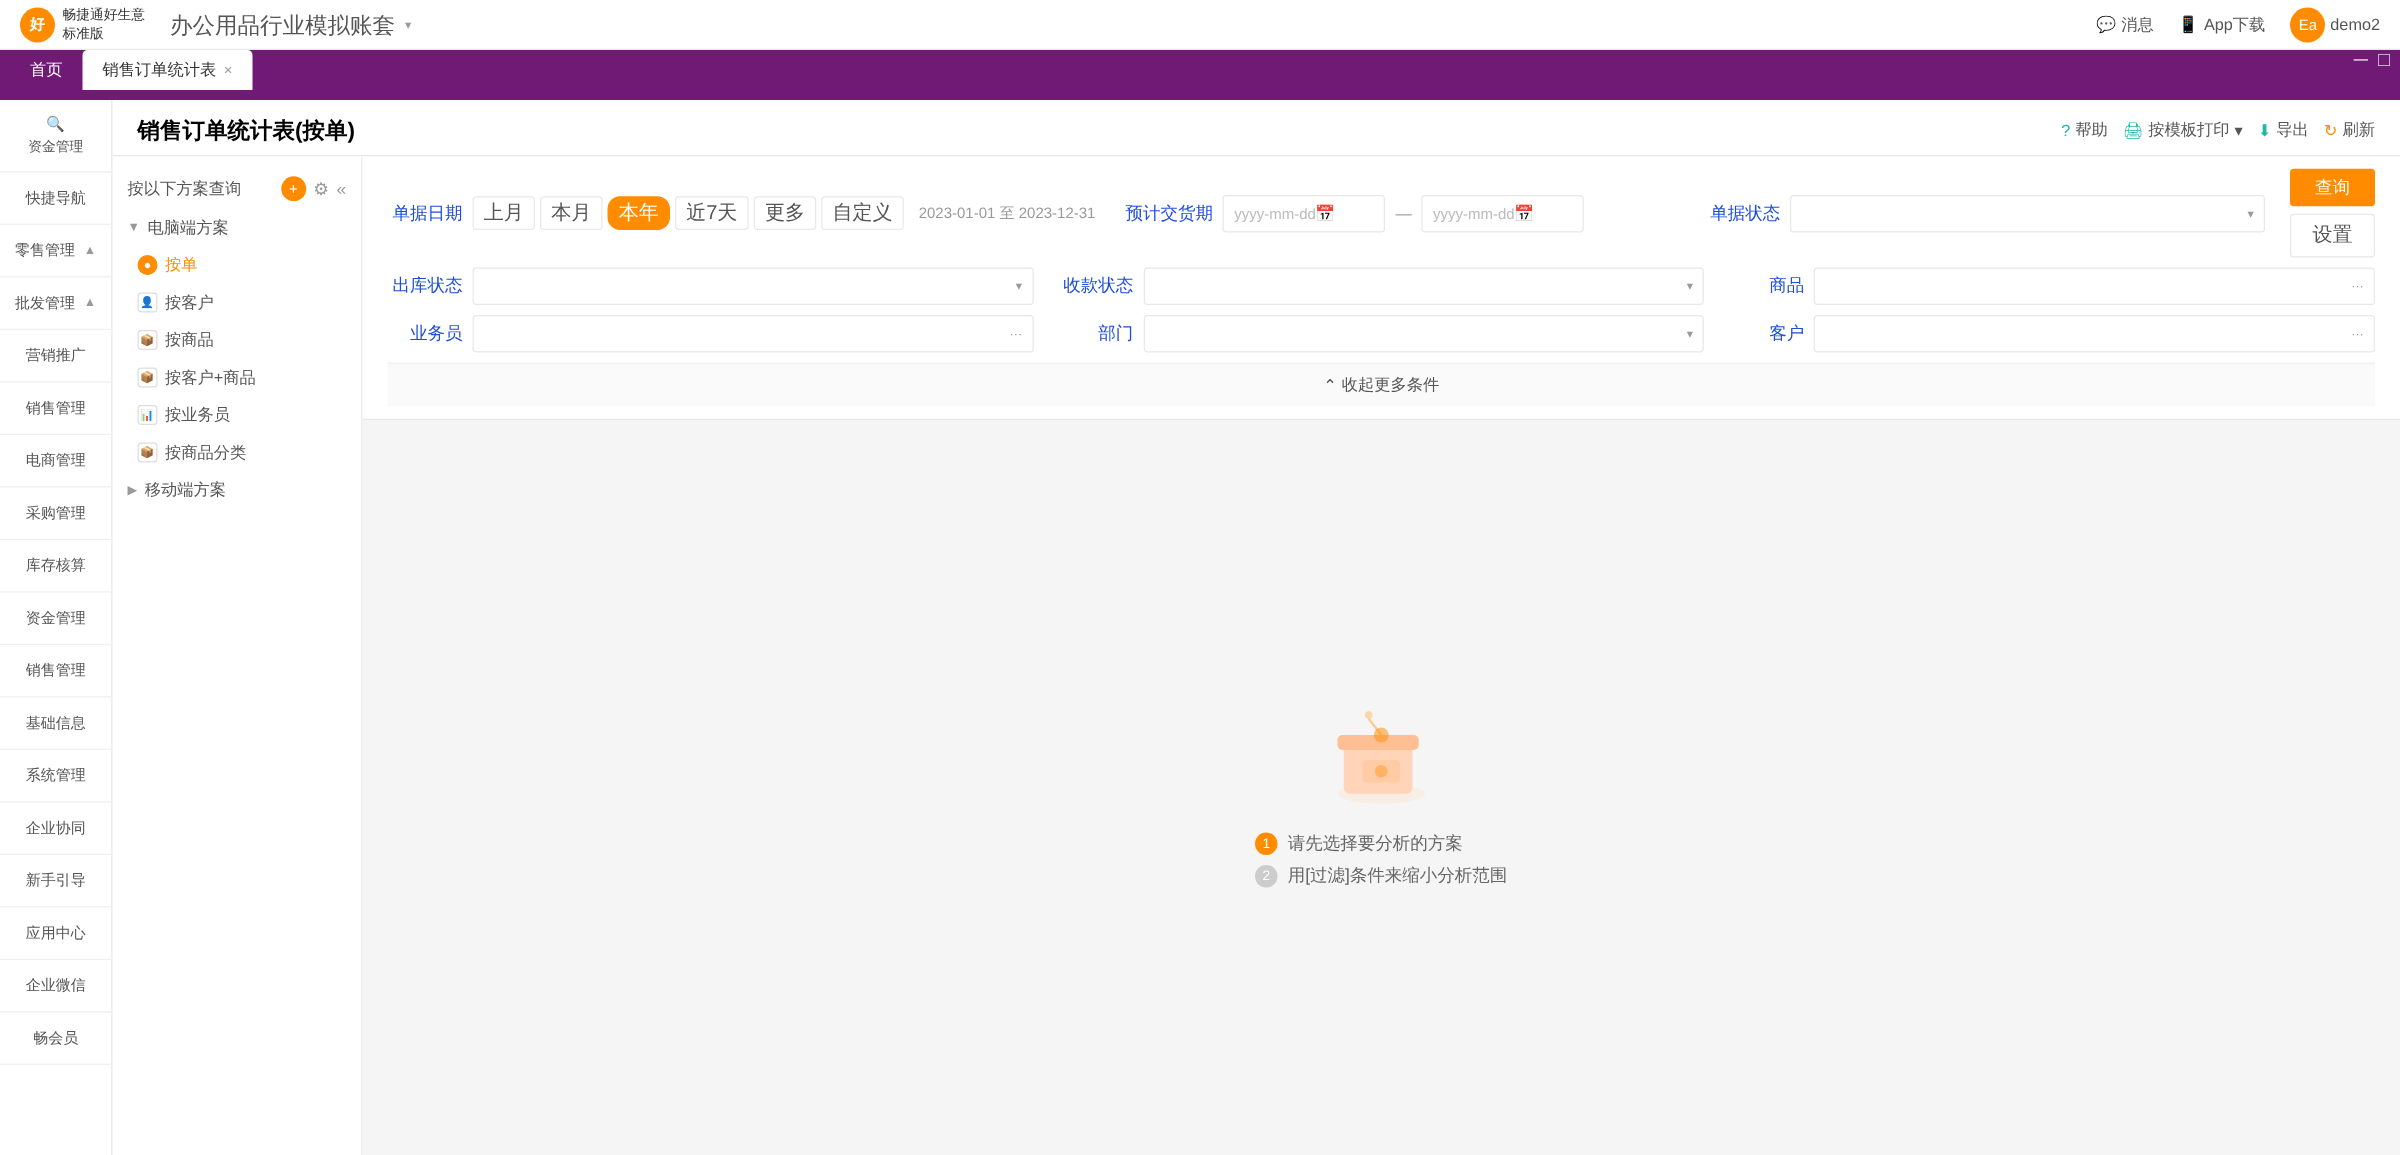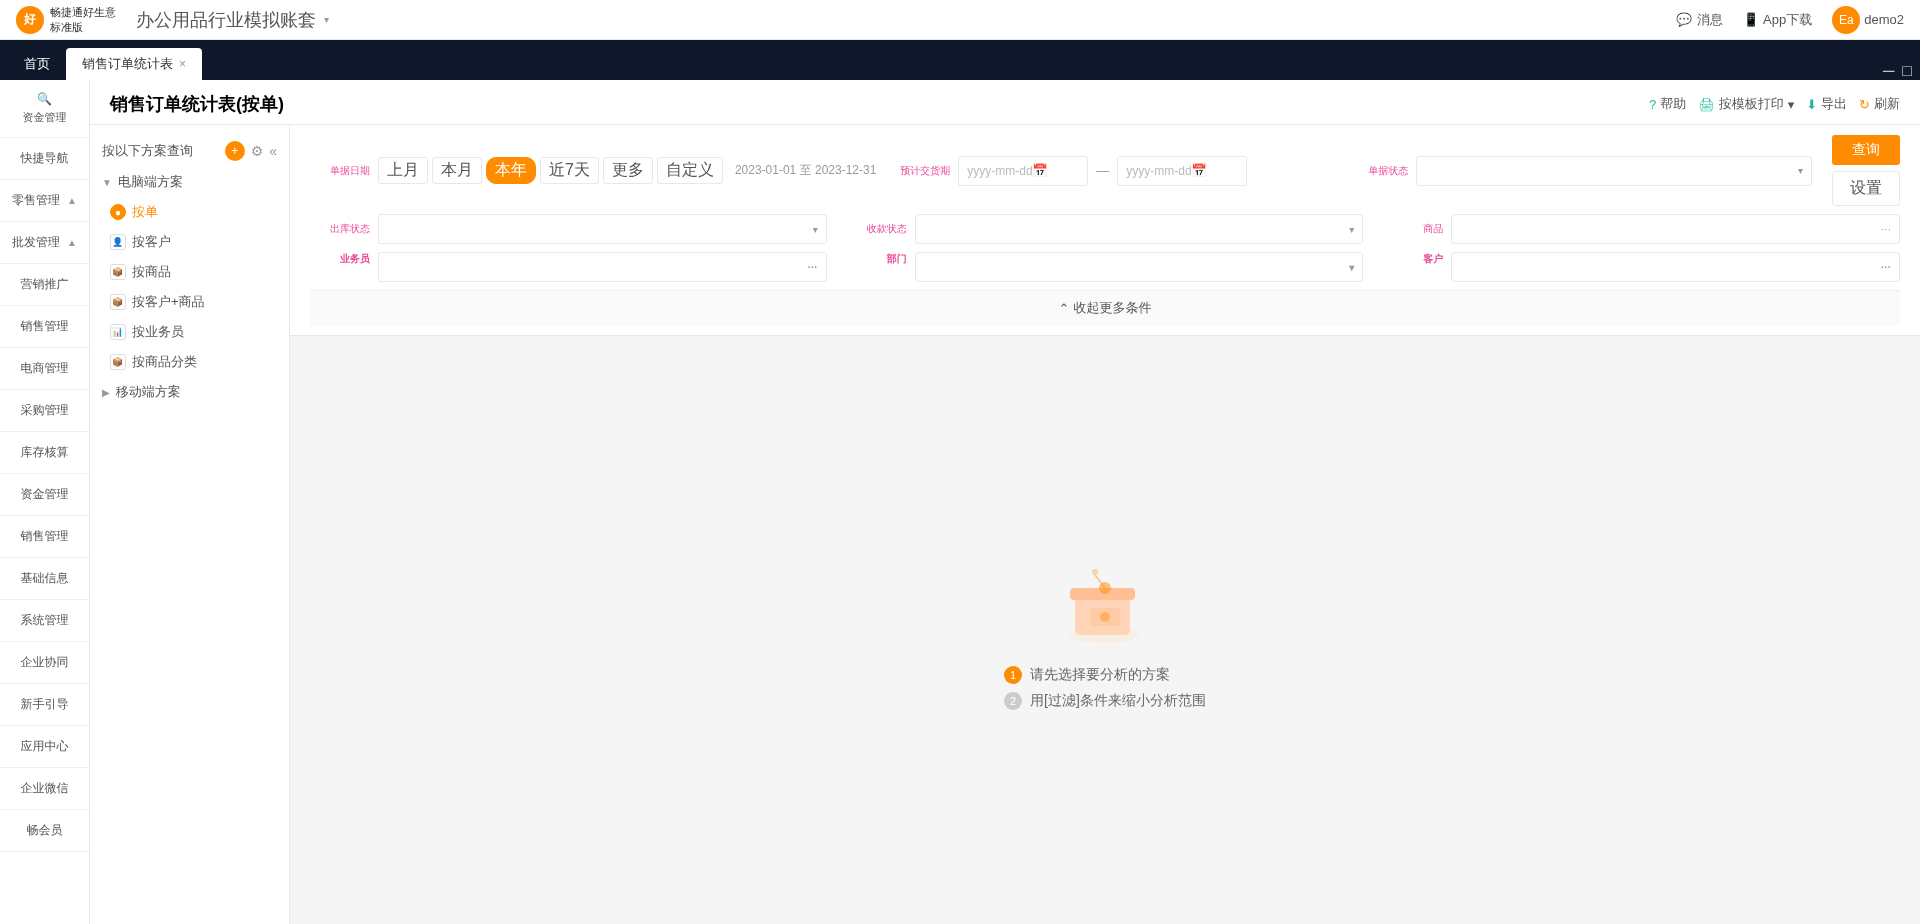--- a/index.html
+++ b/index.html
@@ -11,21 +11,21 @@
     .logo-area { display: flex; align-items: center; gap: 6px; }
     .logo-icon { width: 28px; height: 28px; background: #ff8c00; border-radius: 50%; display: flex; align-items: center; justify-content: center; color: white; font-size: 12px; font-weight: bold; }
     .logo-text { font-size: 11px; color: #333; line-height: 1.3; }
     .system-title { font-size: 18px; color: #555; margin-left: 12px; }
     .dropdown-btn { color: #999; font-size: 10px; cursor: pointer; }
     .top-bar-right { display: flex; align-items: center; gap: 20px; }
     .top-action { display: flex; align-items: center; gap: 4px; font-size: 13px; color: #555; cursor: pointer; }
     .user-avatar { width: 28px; height: 28px; border-radius: 50%; background: #ff8c00; display: flex; align-items: center; justify-content: center; color: white; font-size: 12px; }
 
     
-    .tab-bar { height: 40px; background: #0f172a; display: flex; align-items: flex-end; padding: 0 8px; flex-shrink: 0; }
+    .tab-bar { height: 40px; background: #701a75; display: flex; align-items: flex-start; padding: 0 8px; flex-shrink: 0; }
     .tab-item { height: 32px; padding: 0 16px; display: flex; align-items: center; gap: 6px; border-radius: 4px 4px 0 0; font-size: 13px; cursor: pointer; color: rgba(255,255,255,0.8); }
     .tab-item.home { color: white; }
     .tab-item.active { background: #fff; color: #333; border-radius: 4px 4px 0 0; }
     .tab-close { color: #999; font-size: 12px; cursor: pointer; }
     .tab-bar-actions { margin-left: auto; display: flex; gap: 8px; }
     .tab-action-btn { color: white; font-size: 16px; cursor: pointer; opacity: 0.8; }
 
     
     .main-layout { display: flex; flex: 1; overflow: hidden; }
 
@@ -74,21 +74,21 @@
     .collapse-row { display: flex; align-items: center; justify-content: center; padding: 8px; background: #fafafa; border-top: 1px solid #f0f0f0; cursor: pointer; }
     .collapse-text { font-size: 13px; color: #555; display: flex; align-items: center; gap: 4px; }
 
     
     .empty-state { flex: 1; display: flex; flex-direction: column; align-items: center; justify-content: center; gap: 16px; padding: 40px; }
     .empty-illustration { width: 100px; height: 100px; position: relative; }
     .empty-tips { display: flex; flex-direction: column; gap: 8px; }
     .empty-tip { display: flex; align-items: center; gap: 8px; font-size: 14px; color: #666; }
     .tip-num { width: 18px; height: 18px; border-radius: 50%; background: #ff8c00; color: white; font-size: 11px; display: flex; align-items: center; justify-content: center; flex-shrink: 0; }
     .tip-num.gray { background: #ccc; }
-    .compact-label { font-size: 10px; color: #ec4899; white-space: nowrap; width: 60px; text-align: right; flex-shrink: 0; }
+    .compact-label { font-size: 14px; color: #1d4ed8; white-space: nowrap; width: 60px; text-align: right; flex-shrink: 0; }
 
     
     .orange-circle-btn { width: 20px; height: 20px; border-radius: 50%; background: #ff8c00; color: white; border: none; font-size: 12px; cursor: pointer; display: flex; align-items: center; justify-content: center; flex-shrink: 0; }
     .filter-top-section { background: #fff; padding: 10px 20px; border-bottom: 1px solid #e8e8e8; flex-shrink: 0; }
 
     .expand-select { flex: 1; height: 30px; border: 1px solid #e8e8e8; border-radius: 3px; padding: 0 8px; display: flex; align-items: center; justify-content: space-between; cursor: pointer; background: #fff; font-size: 13px; }
     .expand-select .ph { color: #bbb; }
     .expand-select .arr { color: #999; font-size: 10px; }
   </style>
 </head>
@@ -328,21 +328,21 @@
               <span class="arr">▾</span>
             </div>
 
             <span class="compact-label" style="margin-left:12px;">商品</span>
             <div class="expand-select" style="flex:1;">
               <span class="ph"></span>
               <span class="arr">···</span>
             </div>
           </div>
 
-          <div style="display:flex; gap:8px; margin-bottom:8px;font-weight:bold;">
+          <div style="display:flex; align-items:center; gap:8px; margin-bottom:8px;">
             <span class="compact-label">业务员</span>
             <div class="expand-select" style="flex:1; min-width:300px;">
               <span class="ph"></span>
               <span class="arr">···</span>
             </div>
 
             <span class="compact-label" style="margin-left:12px;">部门</span>
             <div class="expand-select" style="flex:1; min-width:300px;">
               <span class="ph"></span>
               <span class="arr">▾</span>

